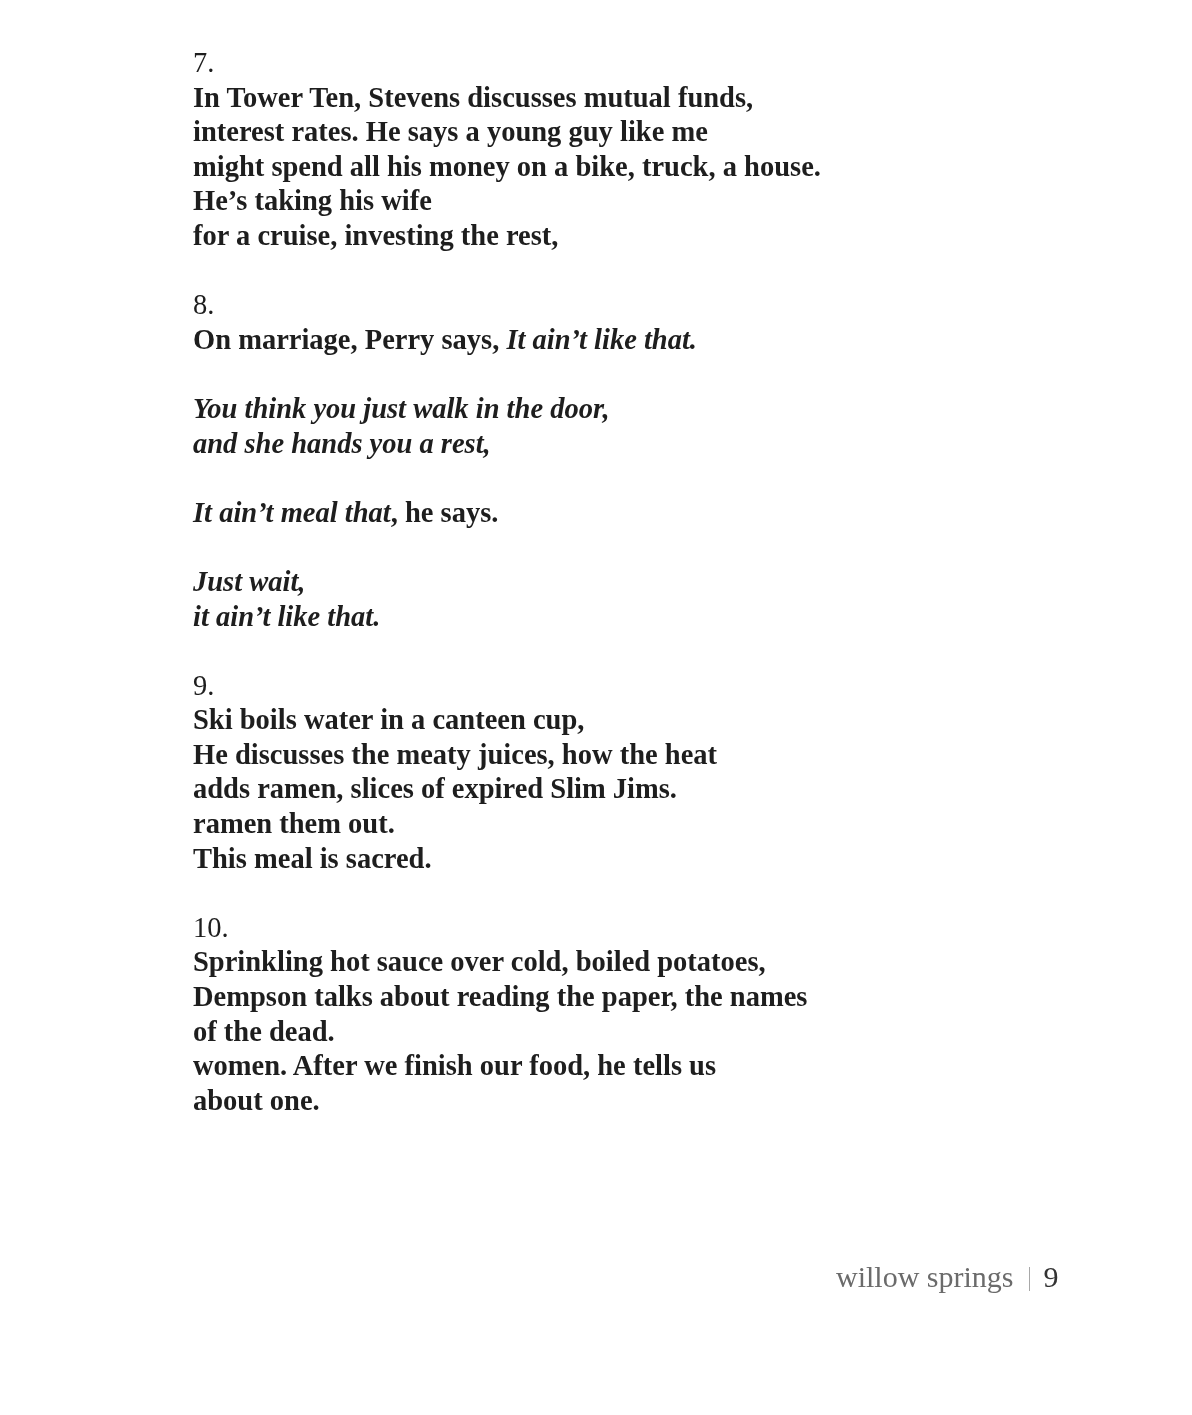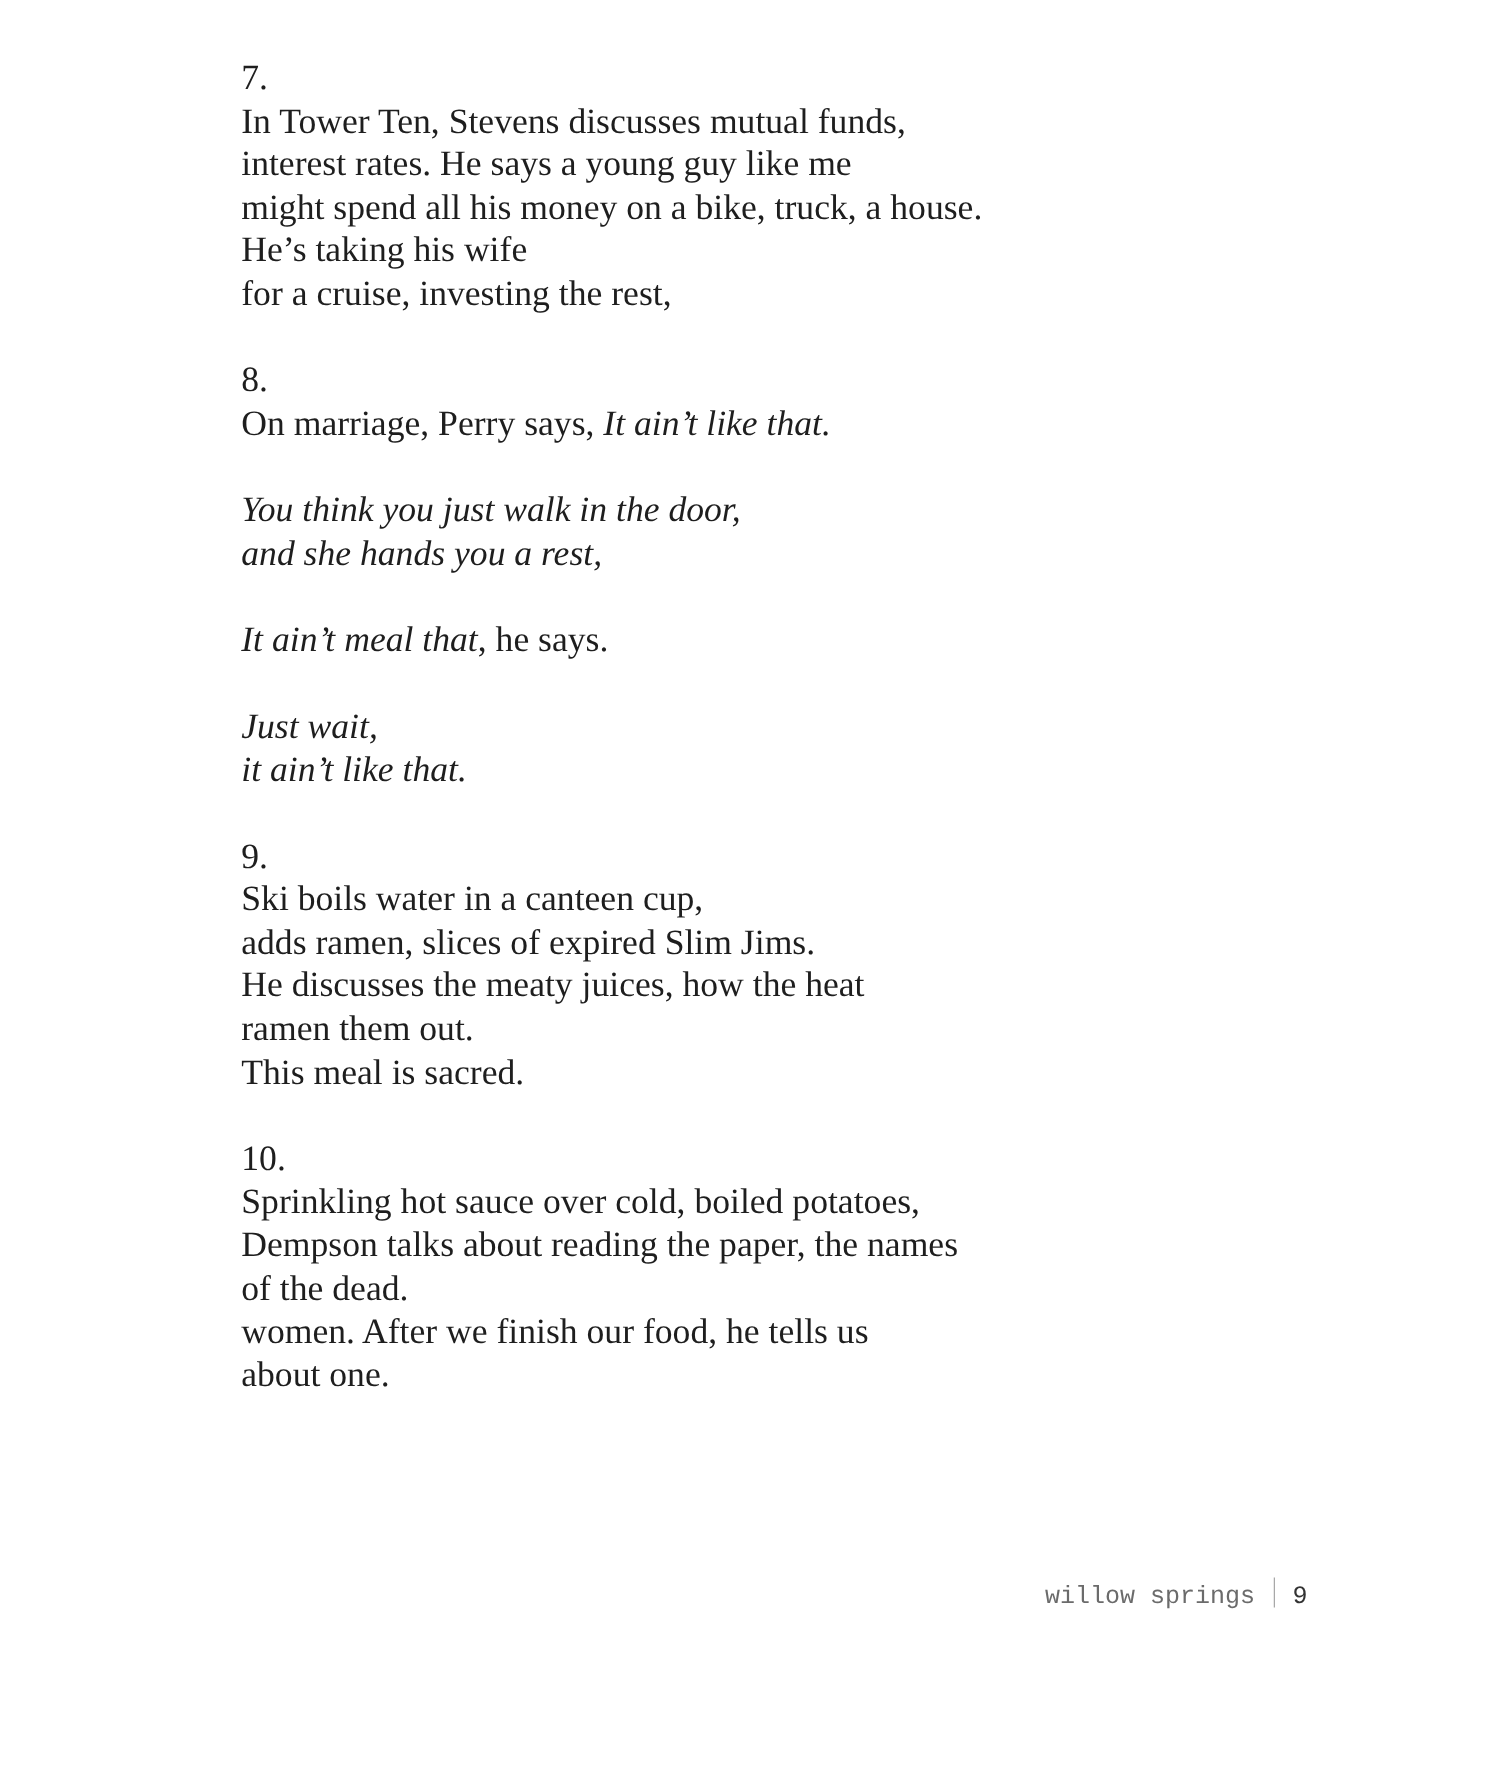--- a/index.html
+++ b/index.html
@@ -21,20 +21,21 @@
       top: 46px;
       width: 700px;
       font-size: 28.5px;
       line-height: 34.6px;
     }
     .section {
       margin: 0 0 34.6px 0;
     }
     .stanza {
       margin: 0 0 34.6px 0;
+      font-weight: bold;
     }
     .stanza:last-child {
       margin-bottom: 0;
     }
     .line {
       white-space: nowrap;
       display: block;
       height: 34.6px;
     }
     .num {
@@ -42,25 +43,24 @@
       height: 34.6px;
     }
     .it {
       font-style: italic;
       margin-top: 14px;
     }
     .footer {
       position: absolute;
       left: 836px;
       top: 1262px;
-      font-size: 20px;
+      font-size: 30px;
       line-height: 30px;
       color: #6b6b6b;
       white-space: nowrap;
-      font-family: Liberation Mono, monospace;
     }
     .footer .sep {
       display: inline-block;
       width: 1px;
       height: 24px;
       background: #a8a8a8;
       margin: 0 14px 0 15px;
       vertical-align: -4px;
     }
     .footer .pg {
@@ -98,22 +98,22 @@
     <div class="stanza it">
       <span class="line">Just wait,</span>
       <span class="line">it ain’t like that.</span>
     </div>
   </div>
 
   <div class="section">
     <span class="num">9.</span>
     <div class="stanza">
       <span class="line">Ski boils water in a canteen cup,</span>
+      <span class="line">He discusses the meaty juices, how the heat</span>
       <span class="line">adds ramen, slices of expired Slim Jims.</span>
-      <span class="line">He discusses the meaty juices, how the heat</span>
       <span class="line">ramen them out.</span>
       <span class="line">This meal is sacred.</span>
     </div>
   </div>
 
   <div class="section">
     <span class="num">10.</span>
     <div class="stanza">
       <span class="line">Sprinkling hot sauce over cold, boiled potatoes,</span>
       <span class="line">Dempson talks about reading the paper, the names</span>

